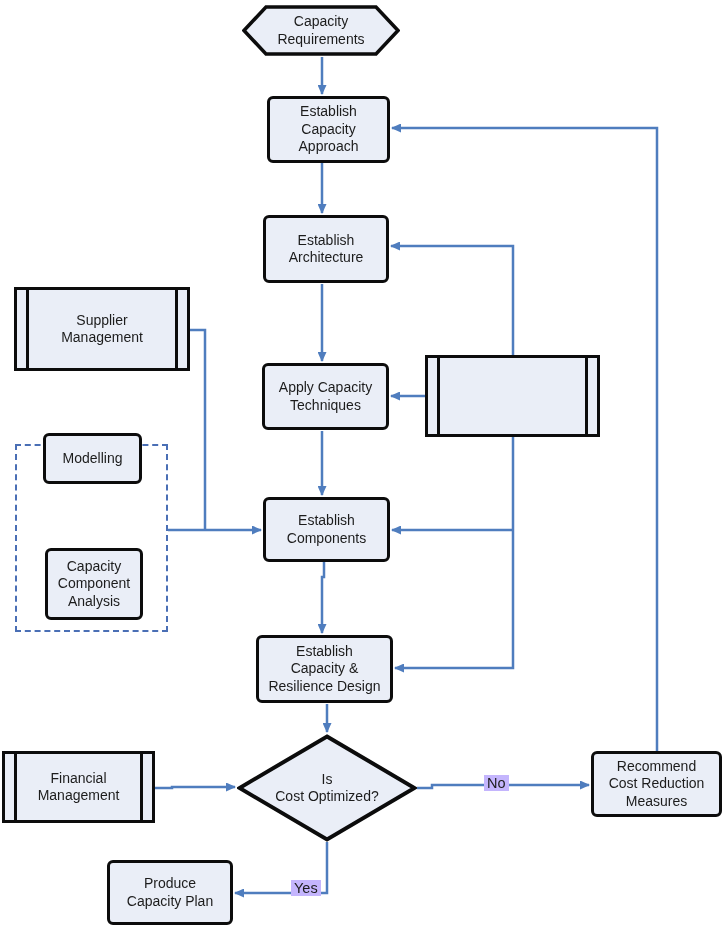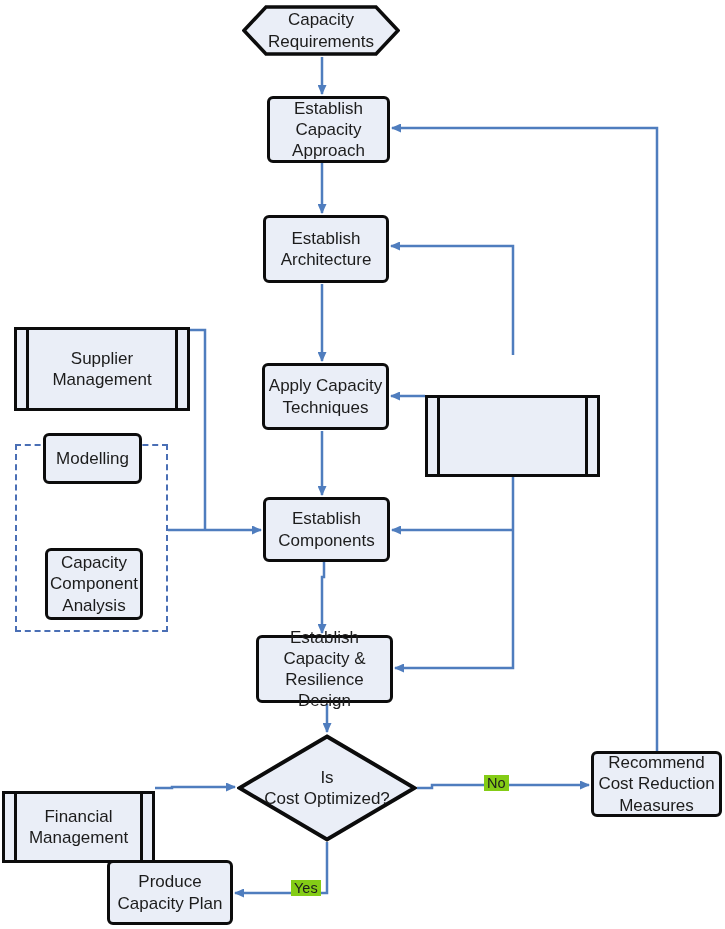--- a/index.html
+++ b/index.html
@@ -9,52 +9,51 @@
     background:#ffffff;
     font-family:"Liberation Sans", sans-serif;
     overflow:hidden;
   }
   .connectors{position:absolute;left:0;top:0;width:725px;height:929px;z-index:1;}
   .node{
     position:absolute;
     display:flex;align-items:center;justify-content:center;
     text-align:center;
     color:#1c1c1c;
-    font-size:17px;line-height:1.24;
+    font-size:14px;line-height:1.24;
     z-index:2;
     box-sizing:border-box;
   }
   .label{white-space:pre-line;position:relative;z-index:3;}
   .process{
     background:#eaeef7;
     border:3px solid #0c0c0c;
     border-radius:6px;
   }
   .subroutine{
     background:#eaeef7;
     border:3px solid #0c0c0c;
-    margin-top:40px;
   }
   .subroutine .bar{
     position:absolute;top:0;bottom:0;width:3px;background:#0c0c0c;z-index:2;
   }
   .bar-l{left:9px;}
   .bar-r{right:9px;}
   .shape-node{background:transparent;border:none;}
   .shape-node svg{position:absolute;left:0;top:0;width:100%;height:100%;z-index:1;}
   .group-box{
     position:absolute;
     border:2px dashed #4a6fb5;
     background:transparent;
     z-index:1;
     box-sizing:border-box;
   }
   .edge-label{
     position:absolute;
-    background:#84cc16;
+    background:#c4b5fd;
     padding:0 3px;
     font-size:14.5px;
     color:#1c1c1c;
     z-index:4;
     font-family:"Liberation Sans", sans-serif;
   }
 </style>
 </head>
 <body>
 

